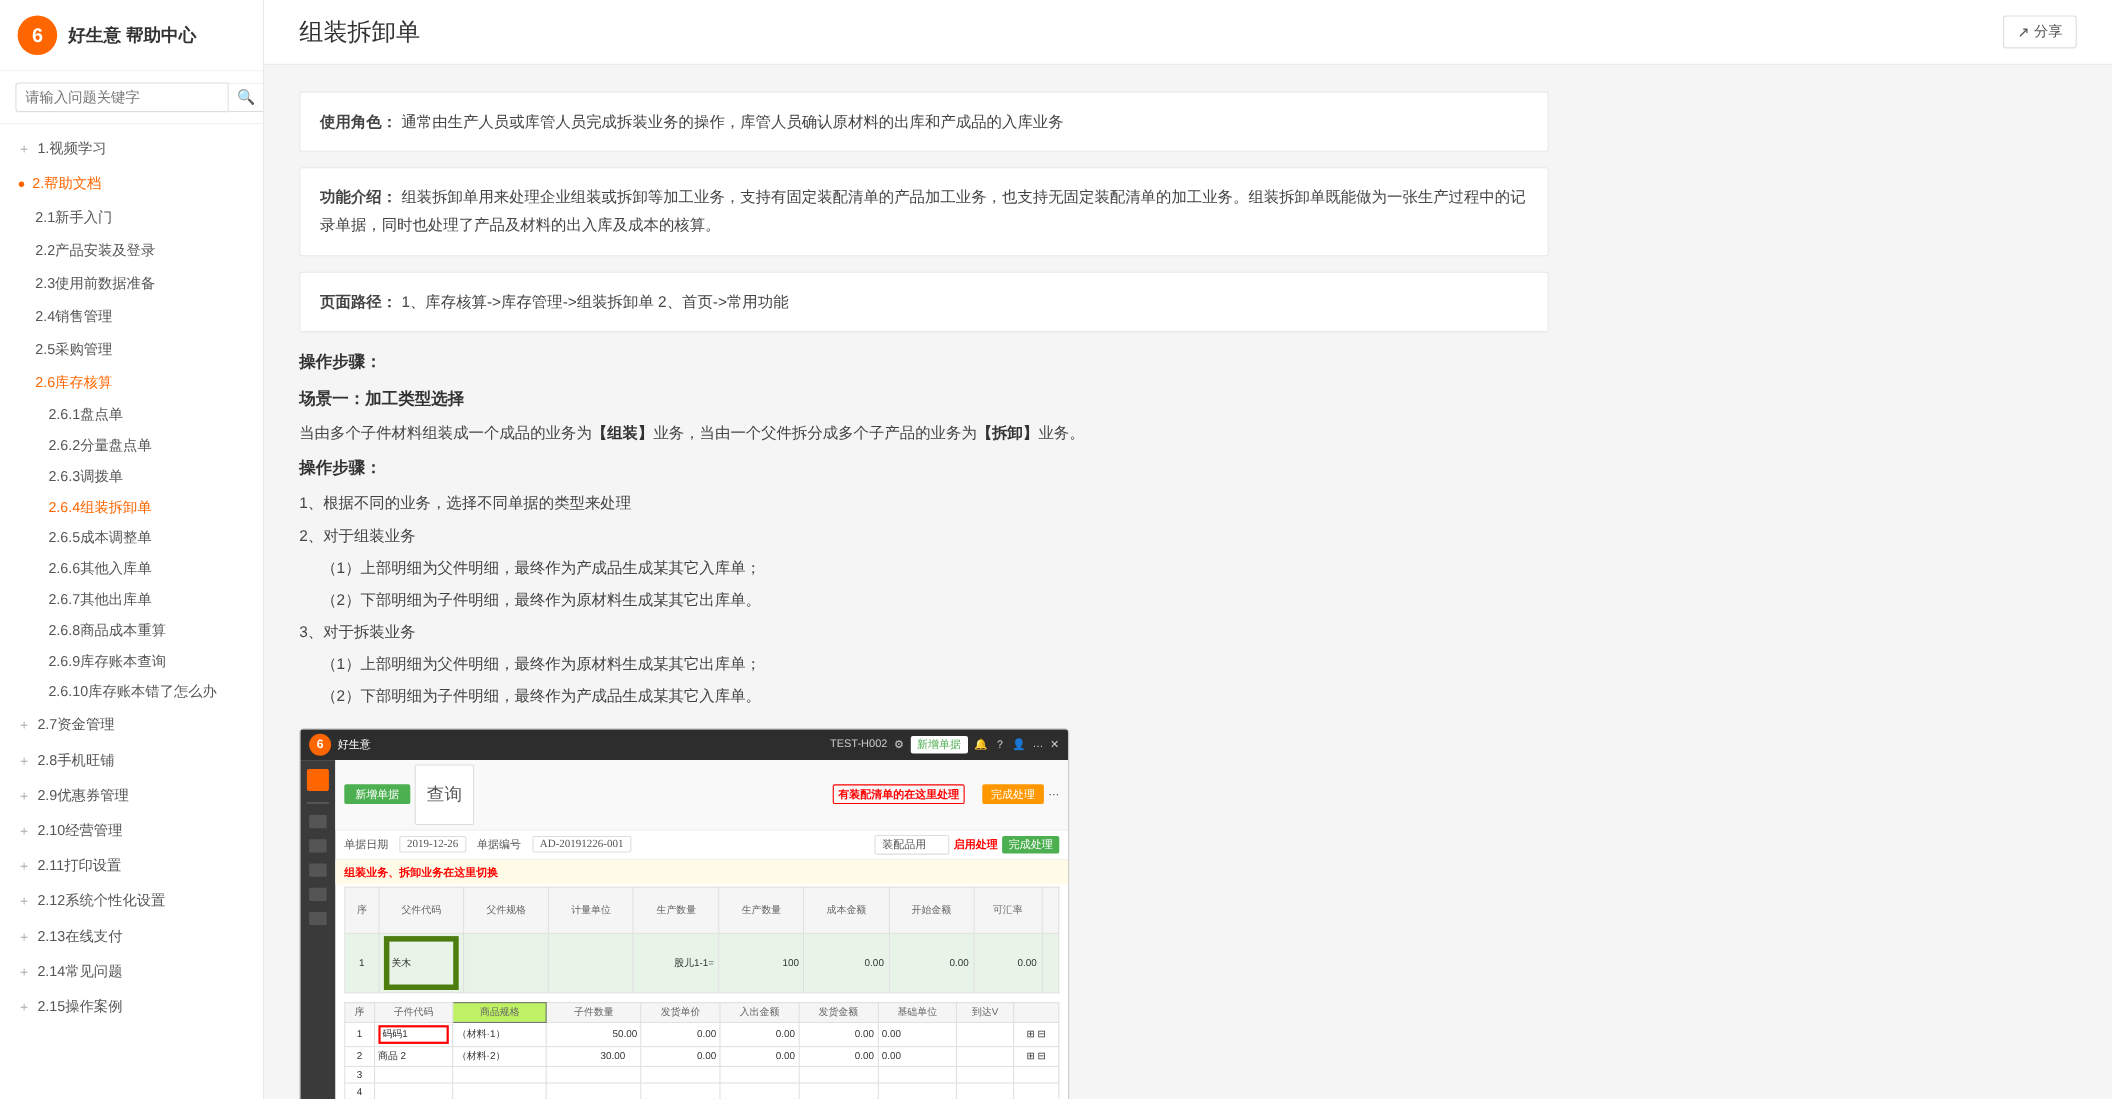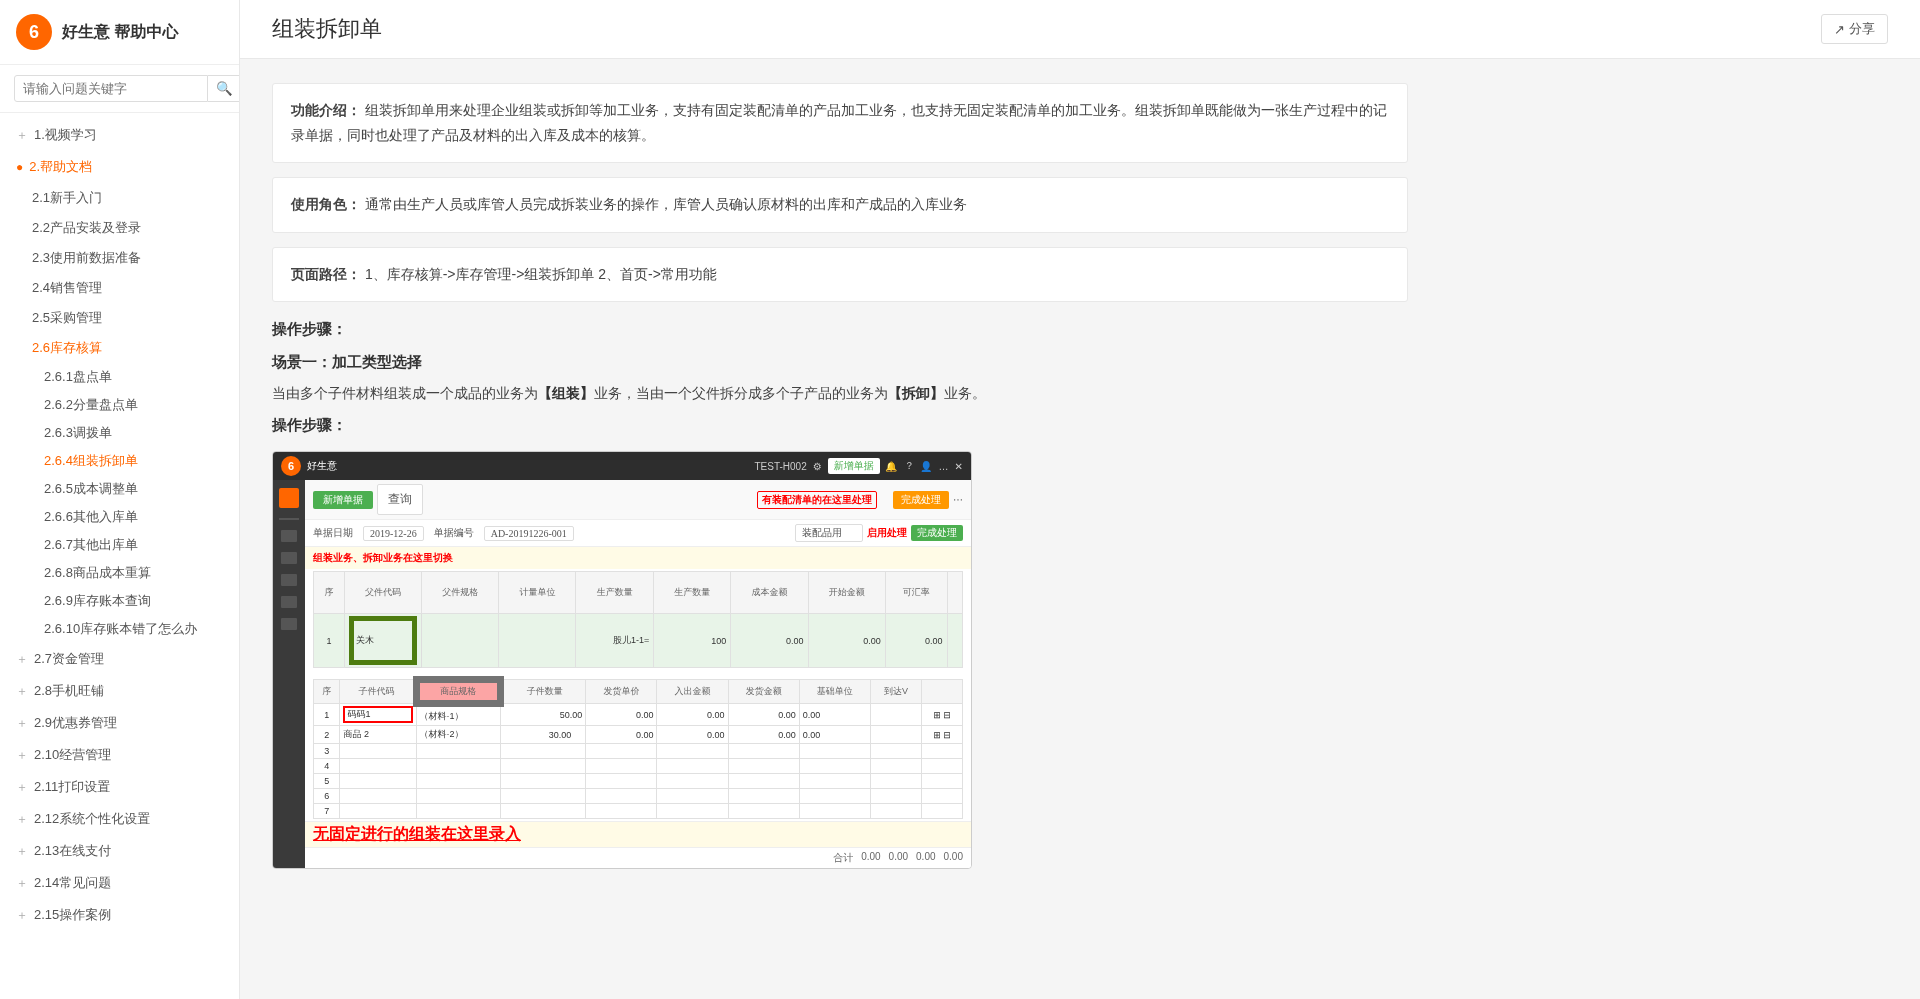--- a/index.html
+++ b/index.html
@@ -252,44 +252,57 @@
     <h1>组装拆卸单</h1>
     <button class="share-btn">
       <span>↗</span>
       <span>分享</span>
     </button>
   </div>
 
   <div id="main-content">
 
     <div class="info-block">
+      <span style="font-weight:bold;">使用角色：</span>
+      <span>通常由生产人员或库管人员完成拆装业务的操作，库管人员确认原材料的出库和产成品的入库业务</span>
+    </div>
+
+    <div class="info-block">
       <span style="font-weight:bold;">功能介绍：</span>
       <span>组装拆卸单用来处理企业组装或拆卸等加工业务，支持有固定装配清单的产品加工业务，也支持无固定装配清单的加工业务。组装拆卸单既能做为一张生产过程中的记录单据，同时也处理了产品及材料的出入库及成本的核算。</span>
-    </div>
-
-    <div class="info-block">
-      <span style="font-weight:bold;">使用角色：</span>
-      <span>通常由生产人员或库管人员完成拆装业务的操作，库管人员确认原材料的出库和产成品的入库业务</span>
     </div>
 
     <div class="info-block">
       <span style="font-weight:bold;">页面路径：</span>
       <span>1、库存核算-&gt;库存管理-&gt;组装拆卸单  2、首页-&gt;常用功能</span>
     </div>
 
     <div class="section-title">操作步骤：</div>
 
     <div class="scene-title">场景一：加工类型选择</div>
 
     <div class="content-text">
       <span>当由多个子件材料组装成一个成品的业务为<span style="font-weight:bold;color:#333;">【组装】</span>业务，当由一个父件拆分成多个子产品的业务为<span style="font-weight:bold;color:#333;">【拆卸】</span>业务。</span>
     </div>
 
     <div class="section-title" style="margin-top:10px;">操作步骤：</div>
 
+    <ul class="steps-list">
+      <li>1、根据不同的业务，选择不同单据的类型来处理</li>
+      <li>2、对于组装业务</li>
+      <ul class="sub-steps">
+        <li>（1）上部明细为父件明细，最终作为产成品生成某其它入库单；</li>
+        <li>（2）下部明细为子件明细，最终作为原材料生成某其它出库单。</li>
+      </ul>
+      <li>3、对于拆装业务</li>
+      <ul class="sub-steps">
+        <li>（1）上部明细为父件明细，最终作为原材料生成某其它出库单；</li>
+        <li>（2）下部明细为子件明细，最终作为产成品生成某其它入库单。</li>
+      </ul>
+    </ul>
 
     <div class="screenshot-container" style="max-width:700px;">
 
       <div style="background:#2d2d2d; padding:4px 8px; display:flex; align-items:center; gap:6px;">
         <div class="sc-logo">6</div>
         <span style="color:#fff;font-size:10px;flex:1;">好生意</span>
         <span style="color:#ccc;font-size:10px;">TEST-H002</span>
         <span style="color:#ccc;font-size:10px;">⚙</span>
         <span style="color:#4caf50;font-size:10px;background:#fff;padding:1px 6px;border-radius:2px;">新增单据</span>
         <span style="color:#ccc;font-size:10px;">🔔</span>
@@ -308,21 +321,21 @@
           <div style="width:16px;height:12px;background:#555;border-radius:1px;"></div>
           <div style="width:16px;height:12px;background:#555;border-radius:1px;"></div>
           <div style="width:16px;height:12px;background:#555;border-radius:1px;"></div>
           <div style="width:16px;height:12px;background:#555;border-radius:1px;"></div>
         </div>
 
         <div style="flex:1;background:#fff;">
 
           <div style="display:flex;align-items:center;gap:4px;padding:4px 8px;border-bottom:1px solid #eee;background:#f9f9f9;">
             <span style="background:#4caf50;color:#fff;padding:2px 10px;border-radius:2px;font-size:10px;cursor:pointer;">新增单据</span>
-            <span style="border:1px solid #ddd;color:#555;padding:6px 10px;border-radius:2px;font-size:12px;cursor:pointer;background:#fff;">查询</span>
+            <span style="border:1px solid #ddd;color:#555;padding:16px 10px;border-radius:2px;font-size:16px;cursor:pointer;background:#fff;">查询</span>
             <span style="flex:1;"></span>
 
             <span style="color:#f00;font-size:10px;font-weight:bold;margin-right:12px;border:1px solid #f00;padding:1px 4px;border-radius:2px;">有装配清单的在这里处理</span>
             <span style="background:#ff9800;color:#fff;padding:2px 8px;border-radius:2px;font-size:10px;cursor:pointer;">完成处理</span>
             <span style="font-size:10px;color:#555;">⋯</span>
           </div>
 
           <div style="display:flex;align-items:center;gap:10px;padding:4px 8px;border-bottom:1px solid #eee;font-size:10px;color:#555;flex-wrap:wrap;font-family:Liberation Serif, serif;">
             <span>单据日期</span>
             <span style="border:1px solid #ddd;padding:1px 6px;border-radius:2px;background:#fff;">2019-12-26</span>
@@ -375,21 +388,21 @@
               </tbody>
             </table>
           </div>
 
           <div style="padding:2px 8px;margin-top:4px;">
             <table style="width:100%;border-collapse:collapse;font-size:9px;">
               <thead>
                 <tr>
                   <th style="background:#f5f5f5;border:1px solid #e0e0e0;padding:2px 3px;color:#666;font-weight:normal;text-align:center;">序</th>
                   <th style="background:#f5f5f5;border:1px solid #e0e0e0;padding:2px 3px;color:#666;font-weight:normal;">子件代码</th>
-                  <th style="background:#fca5a5;border:7px solid #737373;padding:2px 3px;color:#666;font-weight:normal;">商品规格</th>
+                  <th style="background:#bef264;border:1px solid #737373;padding:2px 3px;color:#666;font-weight:normal;">商品规格</th>
                   <th style="background:#f5f5f5;border:1px solid #e0e0e0;padding:2px 3px;color:#666;font-weight:normal;">子件数量</th>
                   <th style="background:#f5f5f5;border:1px solid #e0e0e0;padding:2px 3px;color:#666;font-weight:normal;">发货单价</th>
                   <th style="background:#f5f5f5;border:1px solid #e0e0e0;padding:2px 3px;color:#666;font-weight:normal;">入出金额</th>
                   <th style="background:#f5f5f5;border:1px solid #e0e0e0;padding:2px 3px;color:#666;font-weight:normal;">发货金额</th>
                   <th style="background:#f5f5f5;border:1px solid #e0e0e0;padding:2px 3px;color:#666;font-weight:normal;">基础单位</th>
                   <th style="background:#f5f5f5;border:1px solid #e0e0e0;padding:2px 3px;color:#666;font-weight:normal;">到达V</th>
                   <th style="background:#f5f5f5;border:1px solid #e0e0e0;padding:2px 3px;"></th>
                 </tr>
               </thead>
               <tbody>

